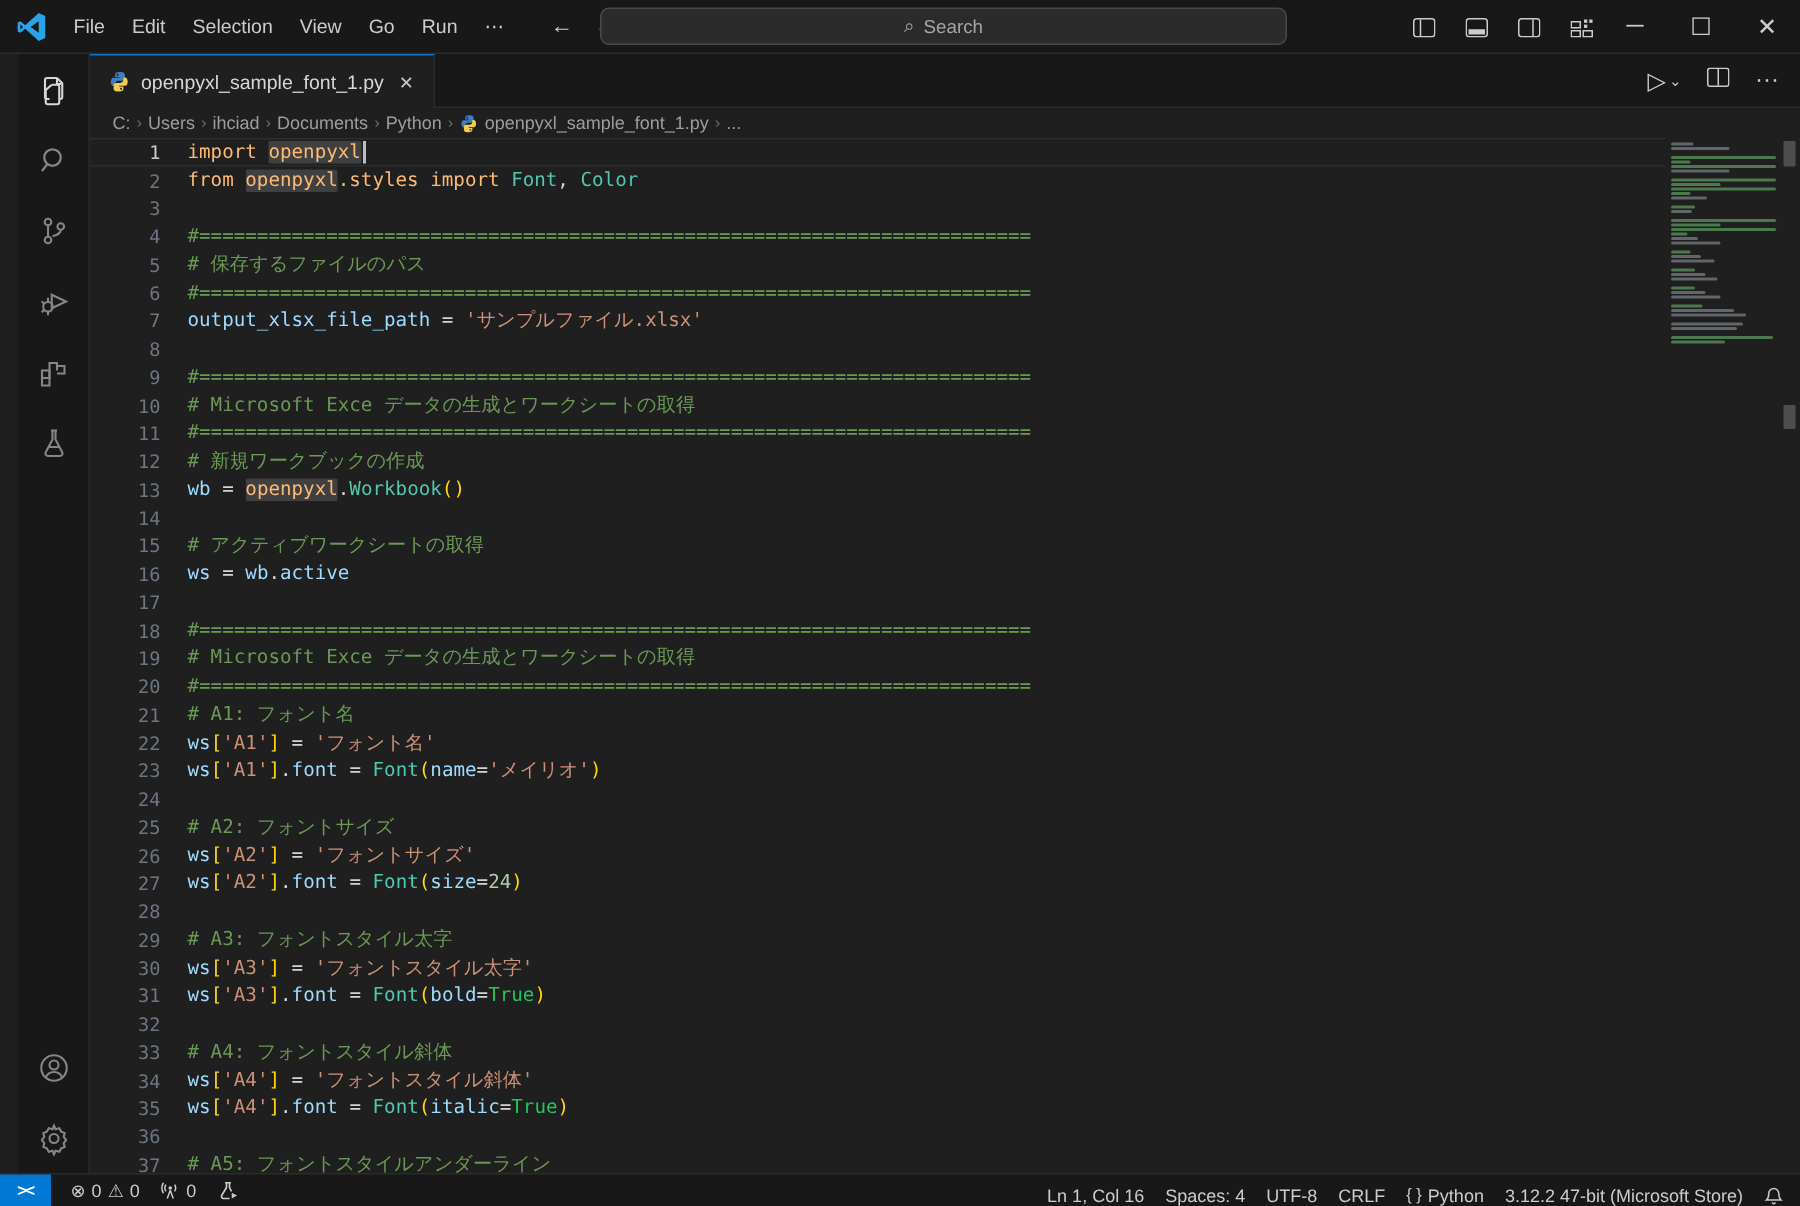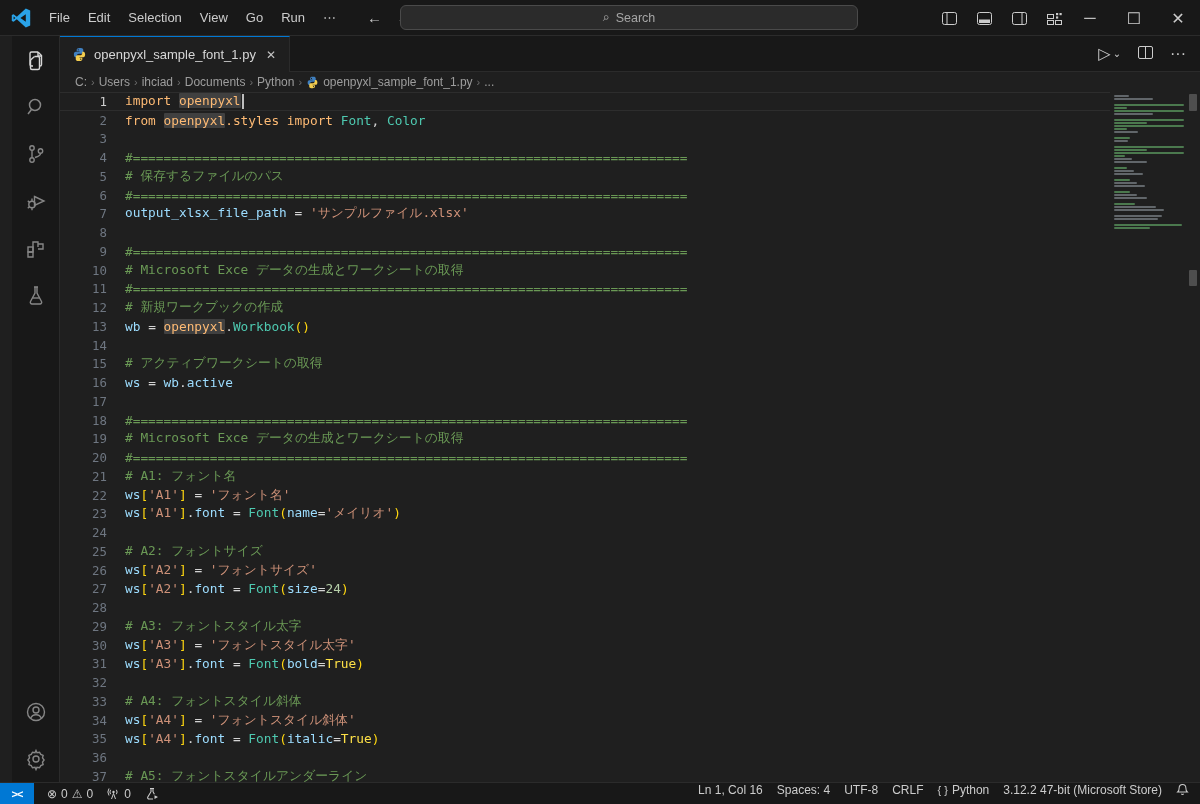--- a/index.html
+++ b/index.html
@@ -67,21 +67,21 @@
     font-family:"DejaVu Sans Mono", monospace; font-size:12.4px; color:#6e7681;
   }
   .line.cur .ln-num { color:#cccccc; }
   .txt { margin-left:18px; font-family:"DejaVu Sans Mono", monospace; font-size:12.8px; }
   .tk { white-space:pre; }
   .kw   { color:#fdba74; }
   .var  { color:#9cdcfe; }
   .cls  { color:#4ec9b0; }
   .str  { color:#ce9178; }
   .tnum { color:#b5cea8; }
-  .bool { color:#fde047; }
+  .bool { color:#22c55e; }
   .pun  { color:#d4d4d4; }
   .brk  { color:#ffd710; }
   .cmt  { color:#6a9955; }
   .plain{ color:#fdba74; }
   .hl   { background:rgba(110,110,110,.42); border-radius:1px; }
   .caret{ display:inline-block; width:2px; height:15px; background:#bdbdbd; vertical-align:middle; margin-left:1px; }
   
   .minimap { position:absolute; top:3px; right:16px; width:70px; }
   .mm-row { height:2px; margin-bottom:1px; border-radius:1px; }
   .scrollbar { position:absolute; top:0; right:0; bottom:0; width:14px; background:transparent; }
@@ -91,21 +91,21 @@
     position:absolute; left:0; right:0; bottom:0; height:22px;
     background:#181818; border-top:1px solid #2b2b2b;
     display:flex; align-items:stretch; font-size:12px; color:#cccccc; z-index:30;
   }
   .remote-btn {
     width:34px; background:#0078d4; color:#ffffff; display:flex;
     align-items:center; justify-content:center; font-weight:bold; font-size:11px; letter-spacing:-1px;
   }
   .sb-item { display:flex; align-items:center; gap:4px; padding:0 7px; white-space:nowrap; }
   .sb-left { display:flex; align-items:stretch; }
-  .sb-right { margin-left:auto; display:flex; align-items:flex-start; padding-right:4px; }
+  .sb-right { margin-left:auto; display:flex; align-items:flex-end; padding-right:4px; }
   .sb-ico { font-size:12px; line-height:1; }
   .lang-braces { font-size:11px; letter-spacing:0; color:#cccccc; }
 </style>
 </head>
 <body>
 
 <div class="window">
 
   <div class="titlebar">
     <svg class="vscode-logo" viewBox="0 0 100 100">

